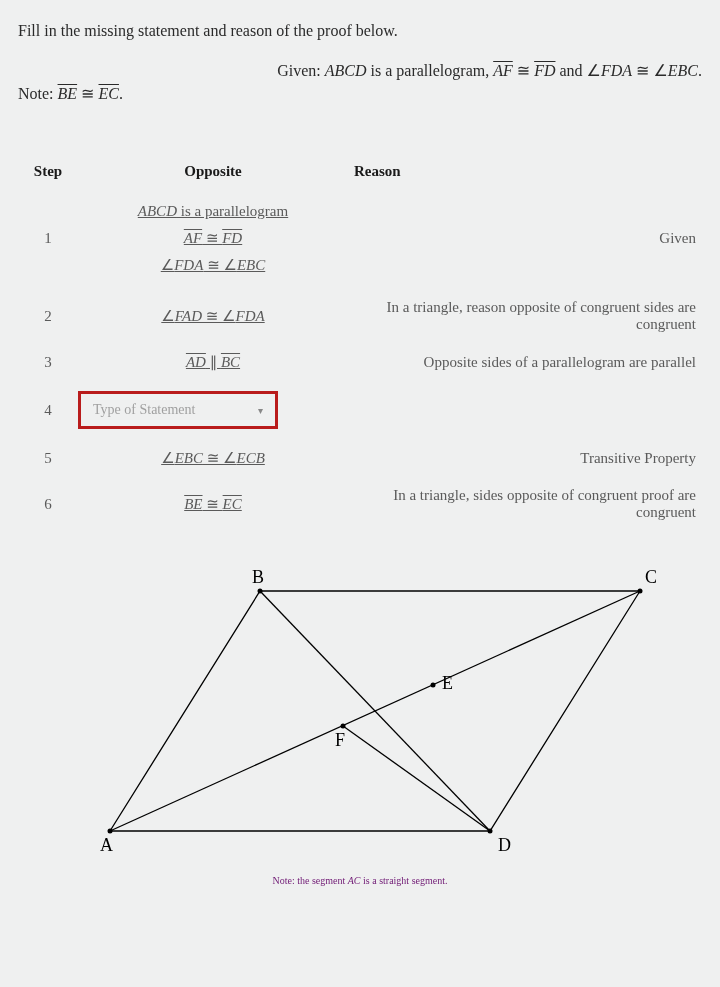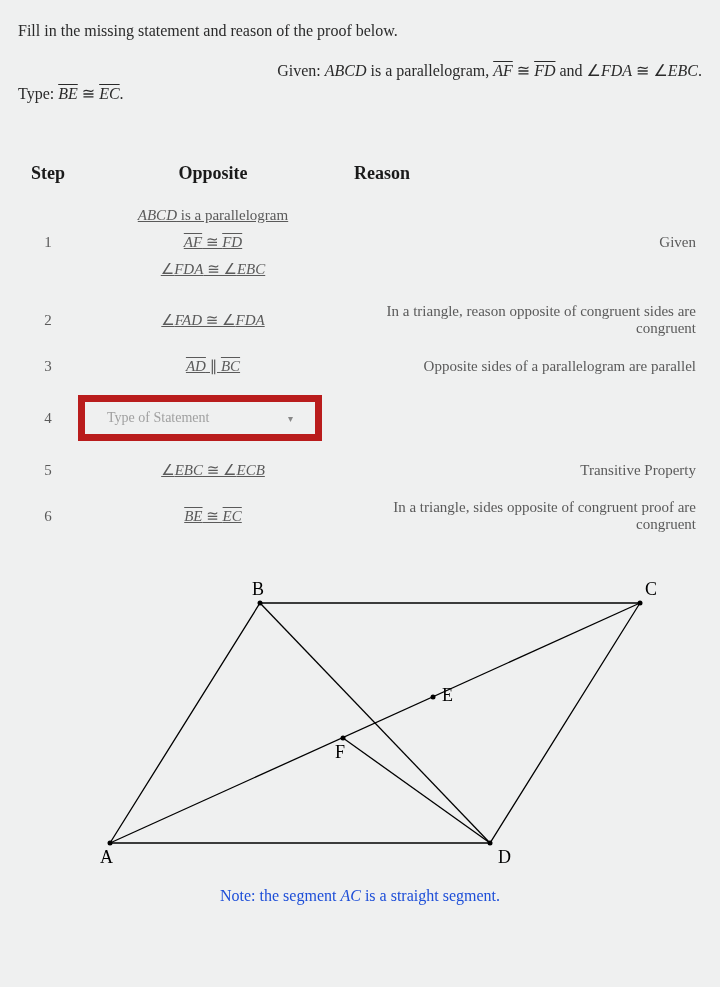--- a/index.html
+++ b/index.html
@@ -35,21 +35,21 @@
       text-decoration-thickness: 1px;
     }
     .proof-table {
       width: 100%;
       border-collapse: collapse;
       margin-bottom: 30px;
     }
     .proof-table th {
       text-align: left;
       font-weight: bold;
-      font-size: 18px;
+      font-size: 15px;
       padding: 8px 6px;
       color: #1a1a1a;
     }
     .proof-table th.step-col {
       width: 60px;
       text-align: center;
     }
     .proof-table th.stmt-col {
       width: 270px;
       text-align: center;
@@ -70,61 +70,61 @@
     .proof-table td.reason-cell {
       text-align: right;
     }
     .stmt-multi {
       line-height: 1.8;
     }
     .type-select {
       display: inline-flex;
       align-items: center;
       justify-content: space-between;
-      width: 244px;
-      border: 7px solid #b91c1c;
-      padding: 8px 22px;
+      width: 200px;
+      border: 3px solid #b91c1c;
+      padding: 8px 12px;
       color: #a0a0a0;
       font-size: 14px;
       background: #eff0f0;
       cursor: pointer;
     }
     .type-select .caret {
       font-size: 10px;
       color: #888;
     }
     .diagram {
       text-align: center;
       margin: 10px 0 10px 0;
     }
     .note {
       text-align: center;
-      font-size: 16px;
-      color: #1d4ed8;
+      font-size: 10px;
+      color: #701a75;
       margin-top: 14px;
     }
     .note .seg {
       font-style: italic;
     }
     svg {
       display: block;
       margin: 0 auto;
     }
   </style>
 </head>
 <body>
 
 <div class="instruction">Fill in the missing statement and reason of the proof below.</div>
 
 <div class="given">
   <span>Given: </span><span class="math-i">ABCD</span> is a parallelogram, <span class="overline math-i">AF</span> ≅ <span class="overline math-i">FD</span> and ∠<span class="math-i">FDA</span> ≅ ∠<span class="math-i">EBC</span>.
 </div>
 
 <div class="prove">
-  <span>Type: </span><span class="overline math-i">BE</span> ≅ <span class="overline math-i">EC</span>.
+  <span>Note: </span><span class="overline math-i">BE</span> ≅ <span class="overline math-i">EC</span>.
 </div>
 
 <table class="proof-table">
   <thead>
     <tr>
       <th class="step-col">Step</th>
       <th class="stmt-col">Opposite</th>
       <th>Reason</th>
     </tr>
   </thead>

